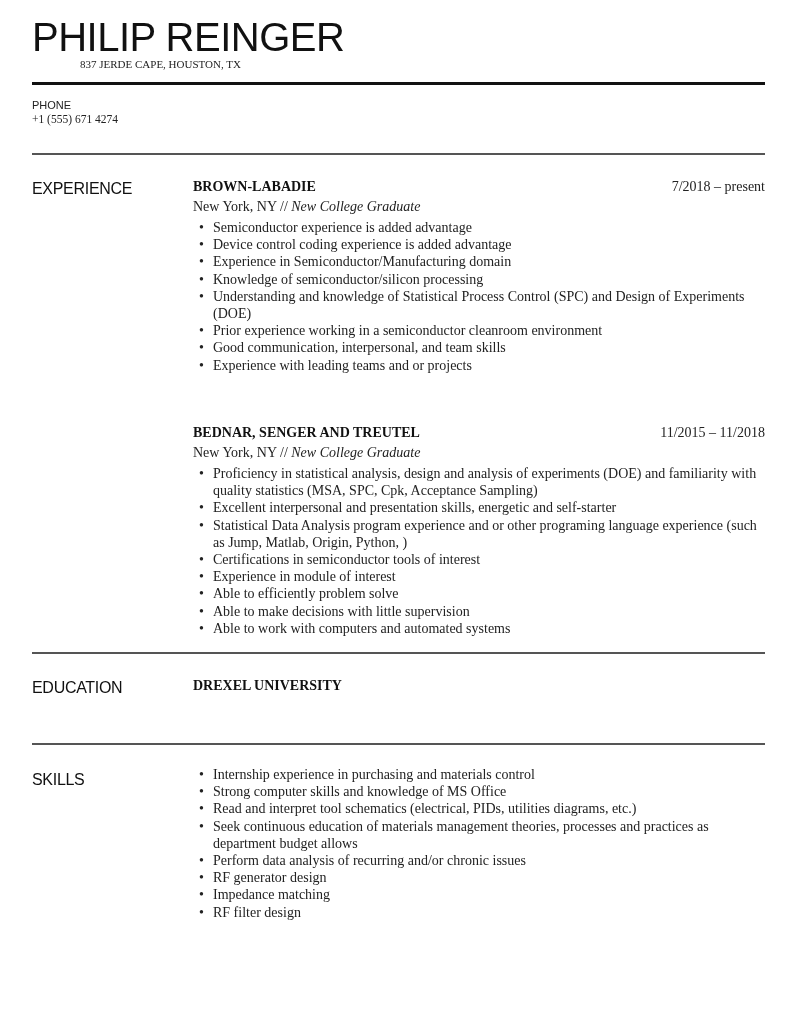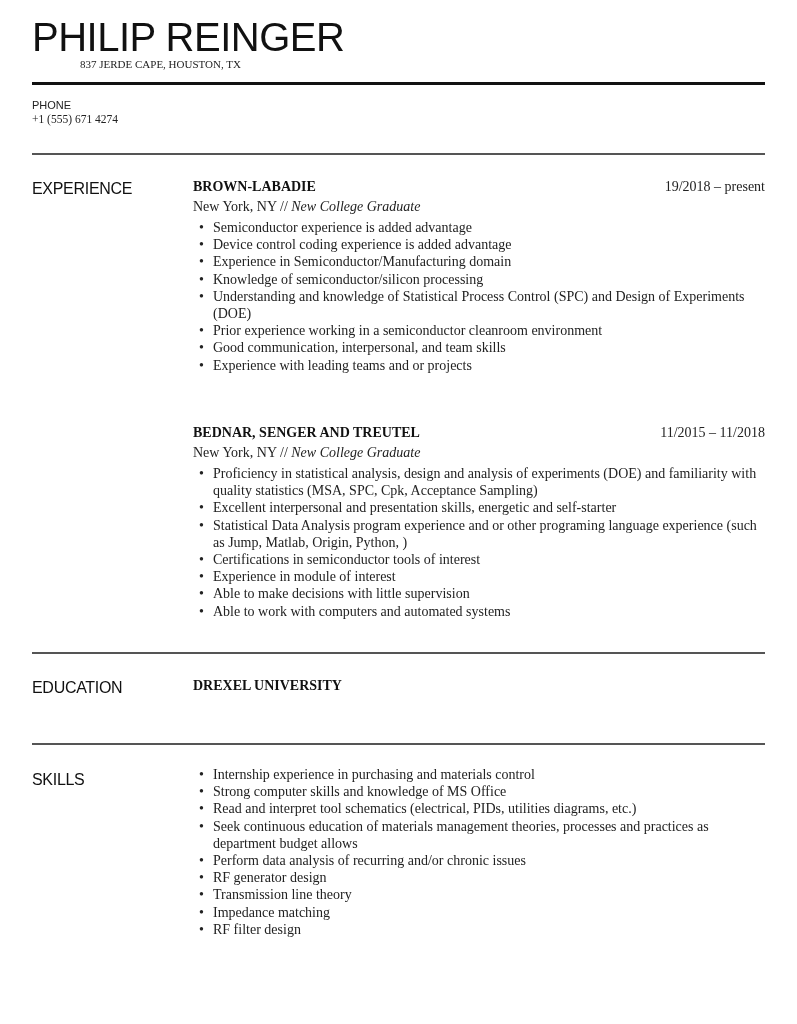--- a/index.html
+++ b/index.html
@@ -32,21 +32,21 @@
   <div class="contact-label">PHONE</div>
   <div class="contact-value">+1 (555) 671 4274</div>
 
   <div class="rule" style="top:153px"></div>
 
   <div class="section-label" style="top:180px">EXPERIENCE</div>
 
   <div class="entry" style="top:177px">
     <div class="entry-head">
       <span class="employer">BROWN-LABADIE</span>
-      <span class="dates">19/2018 – present</span>
+      <span class="dates">7/2018 – present</span>
     </div>
     <div class="sub"><span>New York, NY</span><span> // </span><em>New College Graduate</em></div>
     <ul class="bullets">
       <li>Semiconductor experience is added advantage</li>
       <li>Device control coding experience is added advantage</li>
       <li>Experience in Semiconductor/Manufacturing domain</li>
       <li>Knowledge of semiconductor/silicon processing</li>
       <li>Understanding and knowledge of Statistical Process Control (SPC) and Design of Experiments (DOE)</li>
       <li>Prior experience working in a semiconductor cleanroom environment</li>
       <li>Good communication, interpersonal, and team skills</li>
@@ -59,20 +59,21 @@
       <span class="employer">BEDNAR, SENGER AND TREUTEL</span>
       <span class="dates">11/2015 – 11/2018</span>
     </div>
     <div class="sub"><span>New York, NY</span><span> // </span><em>New College Graduate</em></div>
     <ul class="bullets">
       <li>Proficiency in statistical analysis, design and analysis of experiments (DOE) and familiarity with quality statistics (MSA, SPC, Cpk, Acceptance Sampling)</li>
       <li>Excellent interpersonal and presentation skills, energetic and self-starter</li>
       <li>Statistical Data Analysis program experience and or other programing language experience (such as Jump, Matlab, Origin, Python, )</li>
       <li>Certifications in semiconductor tools of interest</li>
       <li>Experience in module of interest</li>
+      <li>Able to efficiently problem solve</li>
       <li>Able to make decisions with little supervision</li>
       <li>Able to work with computers and automated systems</li>
     </ul>
   </div>
 
   <div class="rule" style="top:652px"></div>
 
   <div class="section-label" style="top:679px">EDUCATION</div>
   <div class="entry" style="top:676px">
     <div class="entry-head">
@@ -84,18 +85,17 @@
 
   <div class="section-label" style="top:771px">SKILLS</div>
   <div class="entry" style="top:766px">
     <ul class="bullets" style="margin-top:0">
       <li>Internship experience in purchasing and materials control</li>
       <li>Strong computer skills and knowledge of MS Office</li>
       <li>Read and interpret tool schematics (electrical, PIDs, utilities diagrams, etc.)</li>
       <li>Seek continuous education of materials management theories, processes and practices as department budget allows</li>
       <li>Perform data analysis of recurring and/or chronic issues</li>
       <li>RF generator design</li>
-      <li>Transmission line theory</li>
       <li>Impedance matching</li>
       <li>RF filter design</li>
     </ul>
   </div>
 </div>
 
 </body></html>

